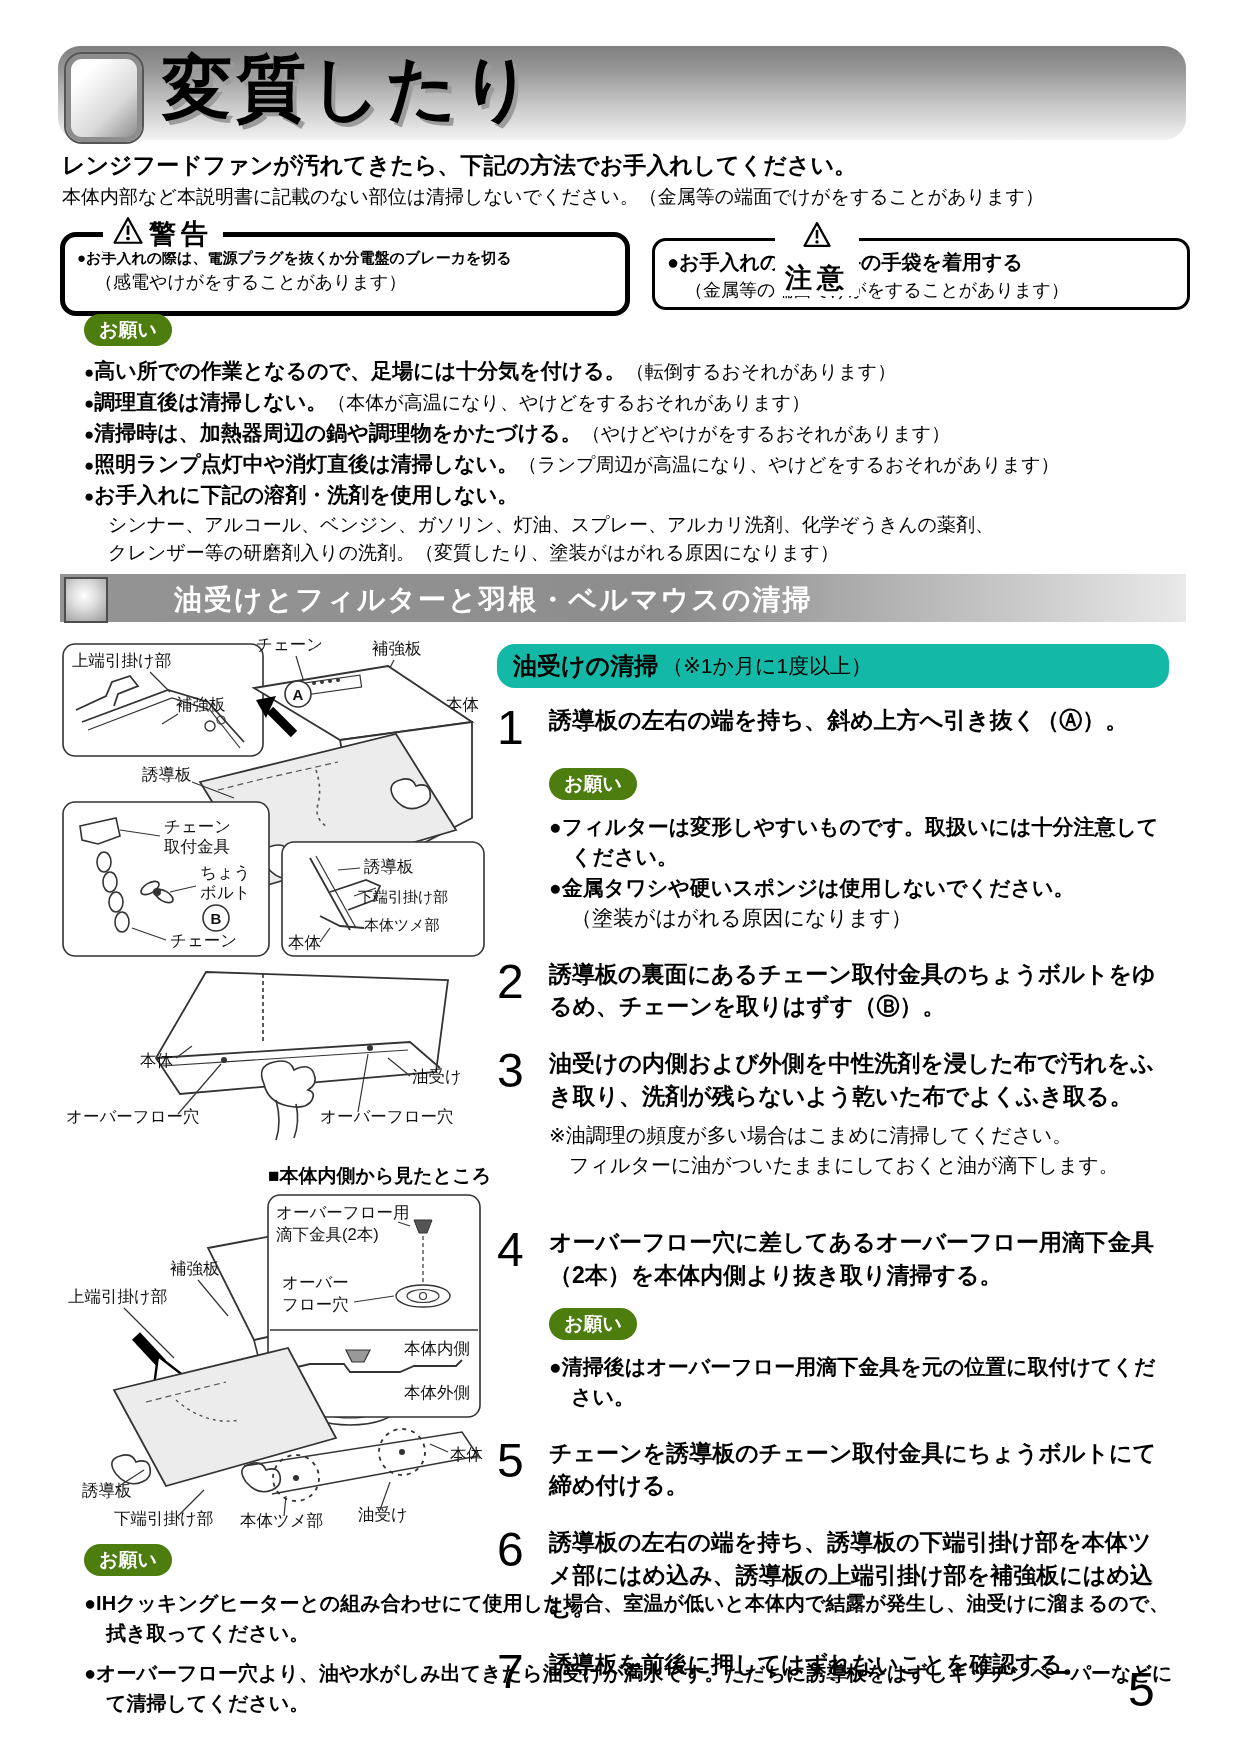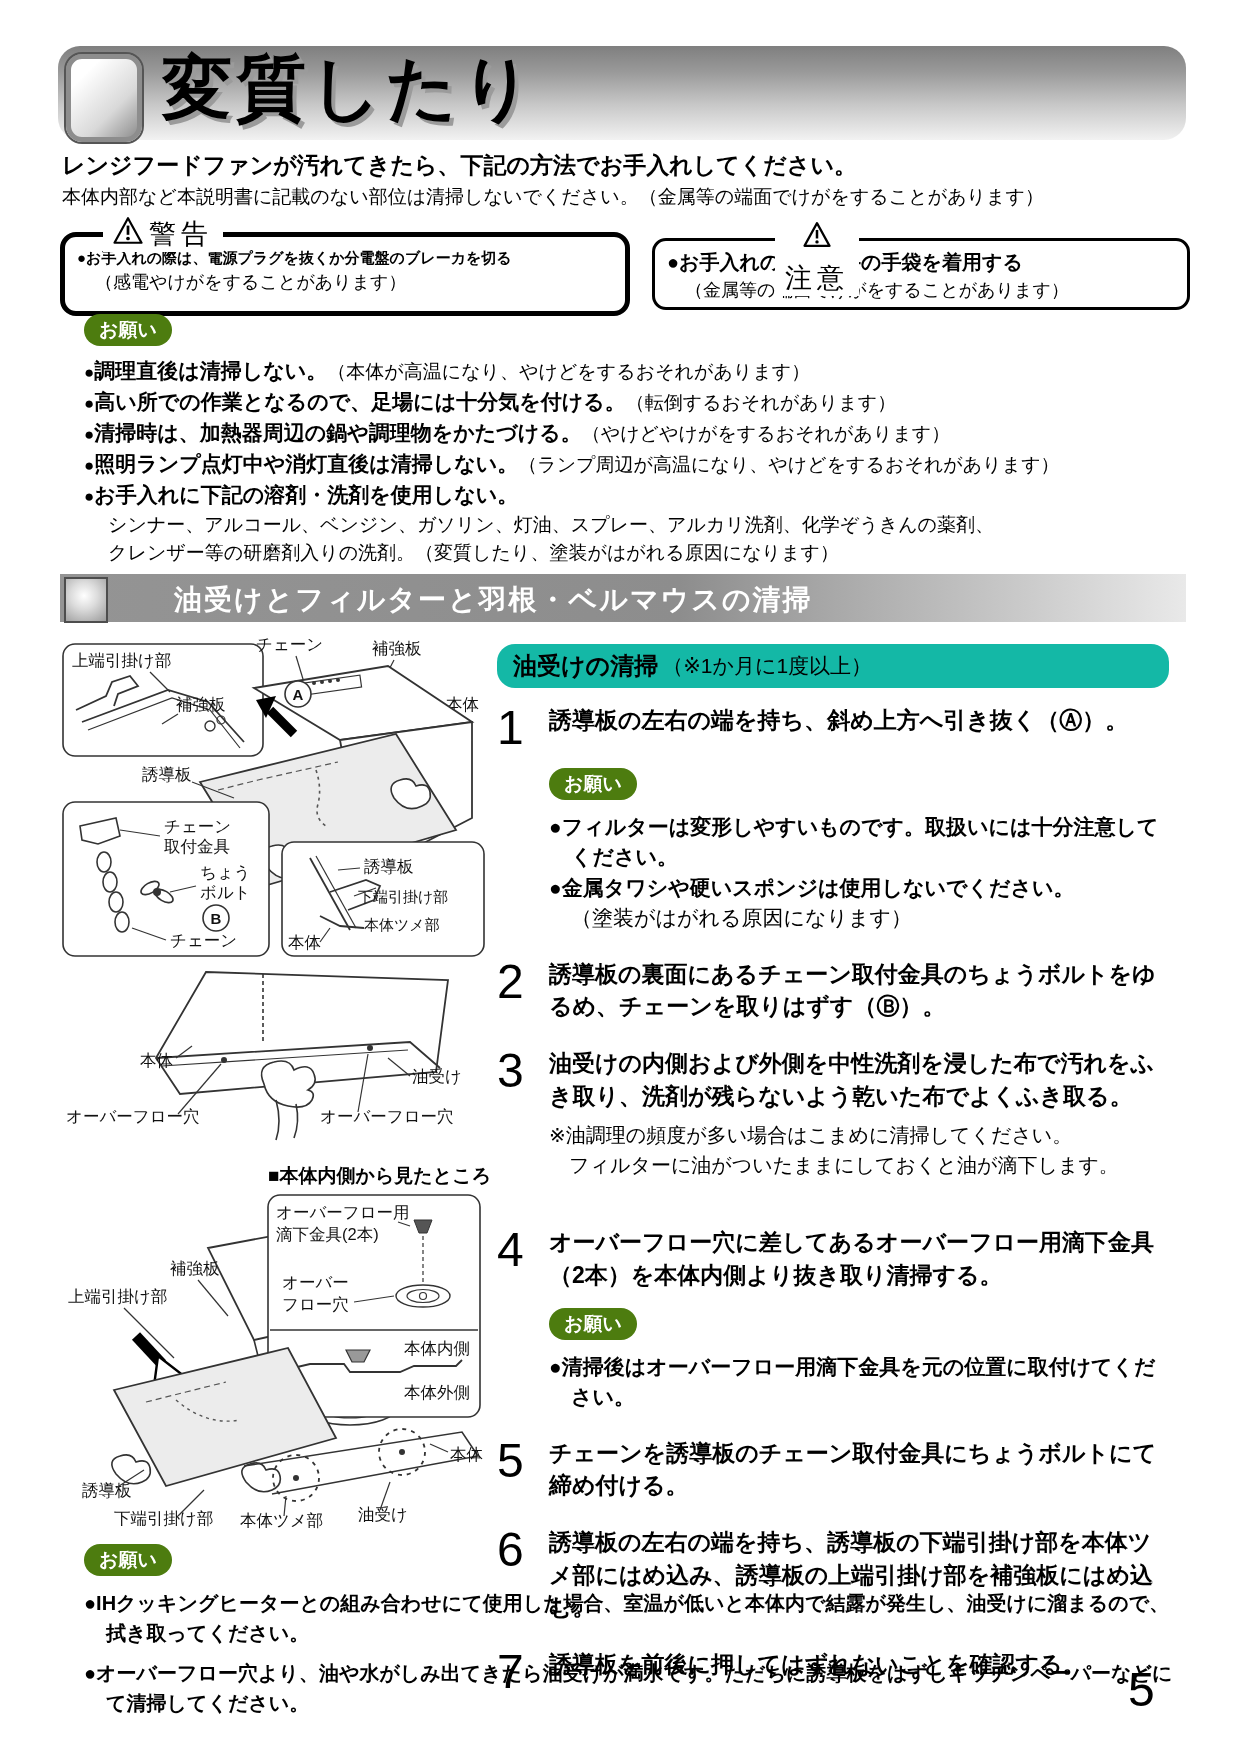--- a/index.html
+++ b/index.html
@@ -11,21 +11,21 @@
   .hdr-icon{position:absolute;left:8px;top:8px;width:66px;height:78px;border-radius:16px;
        border:5px solid #8d8d8d;background:linear-gradient(135deg,#ffffff 20%,#d9d9d9 65%,#8f8f8f 100%);box-shadow:0 0 0 2px #555;}
   .hdr-title{position:absolute;left:104px;top:-4px;font-size:70px;font-weight:900;letter-spacing:4px;
        color:#000;text-shadow:4px 4px 0 #9b9b9b;}
   
   .intro1{position:absolute;left:62px;top:150px;font-size:23px;font-weight:700;}
   .intro2{position:absolute;left:62px;top:184px;font-size:19px;font-weight:400;}
   
   .wbox{position:absolute;left:60px;top:232px;width:560px;height:74px;border:5px solid #000;border-radius:16px;background:#fff;}
   .cbox{position:absolute;left:652px;top:238px;width:532px;height:66px;border:3px solid #000;border-radius:14px;background:#fff;}
-  .box-title{position:absolute;top:-21px;left:38px;background:#fff;padding:0 10px;font-size:27px;font-weight:400;letter-spacing:5px;display:flex;align-items:center;gap:6px;}
+  .box-title{position:absolute;top:-21px;left:38px;background:#fff;padding:0 10px;font-size:27px;font-weight:700;letter-spacing:5px;display:flex;align-items:center;gap:6px;}
   .cbox .box-title{top:-19px;left:120px;flex-direction:column;}
   .box-item{margin:12px 0 0 12px;font-size:15px;font-weight:700;}
   .cbox .box-item{margin-top:8px;font-size:20px;}
   .box-note{margin:2px 0 0 30px;font-size:18px;font-weight:400;}
   .tri{display:inline-block;}
   
   .badge{display:inline-block;background:#4d7c0f;color:#fff;border-radius:16px;padding:3px 15px;font-size:19px;font-weight:700;}
   .badge-top{position:absolute;left:84px;top:314px;}
   
   .req-list{position:absolute;left:84px;top:356px;width:1080px;}
@@ -106,22 +106,22 @@
       </span>
       <span>注意</span>
     </div>
     <div class="box-item"><span>●</span><span>お手入れの際は厚手の手袋を着用する</span></div>
     <div class="box-note">（金属等の端面でけがをすることがあります）</div>
   </div>
 
   <span class="badge badge-top">お願い</span>
 
   <div class="req-list">
+    <div class="req-item"><span class="mark">●</span><span>高い所での作業となるので、足場には十分気を付ける。</span><span class="note">（転倒するおそれがあります）</span></div>
     <div class="req-item"><span class="mark">●</span><span>調理直後は清掃しない。</span><span class="note">（本体が高温になり、やけどをするおそれがあります）</span></div>
-    <div class="req-item"><span class="mark">●</span><span>高い所での作業となるので、足場には十分気を付ける。</span><span class="note">（転倒するおそれがあります）</span></div>
     <div class="req-item"><span class="mark">●</span><span>清掃時は、加熱器周辺の鍋や調理物をかたづける。</span><span class="note">（やけどやけがをするおそれがあります）</span></div>
     <div class="req-item"><span class="mark">●</span><span>照明ランプ点灯中や消灯直後は清掃しない。</span><span class="note">（ランプ周辺が高温になり、やけどをするおそれがあります）</span></div>
     <div class="req-item"><span class="mark">●</span><span>お手入れに下記の溶剤・洗剤を使用しない。</span></div>
     <div class="req-sub">シンナー、アルコール、ベンジン、ガソリン、灯油、スプレー、アルカリ洗剤、化学ぞうきんの薬剤、</div>
     <div class="req-sub">クレンザー等の研磨剤入りの洗剤。（変質したり、塗装がはがれる原因になります）</div>
   </div>
 
   <div class="secbar">
     <div class="sec-icon"></div>
     <div class="sec-title">油受けとフィルターと羽根・ベルマウスの清掃</div>

